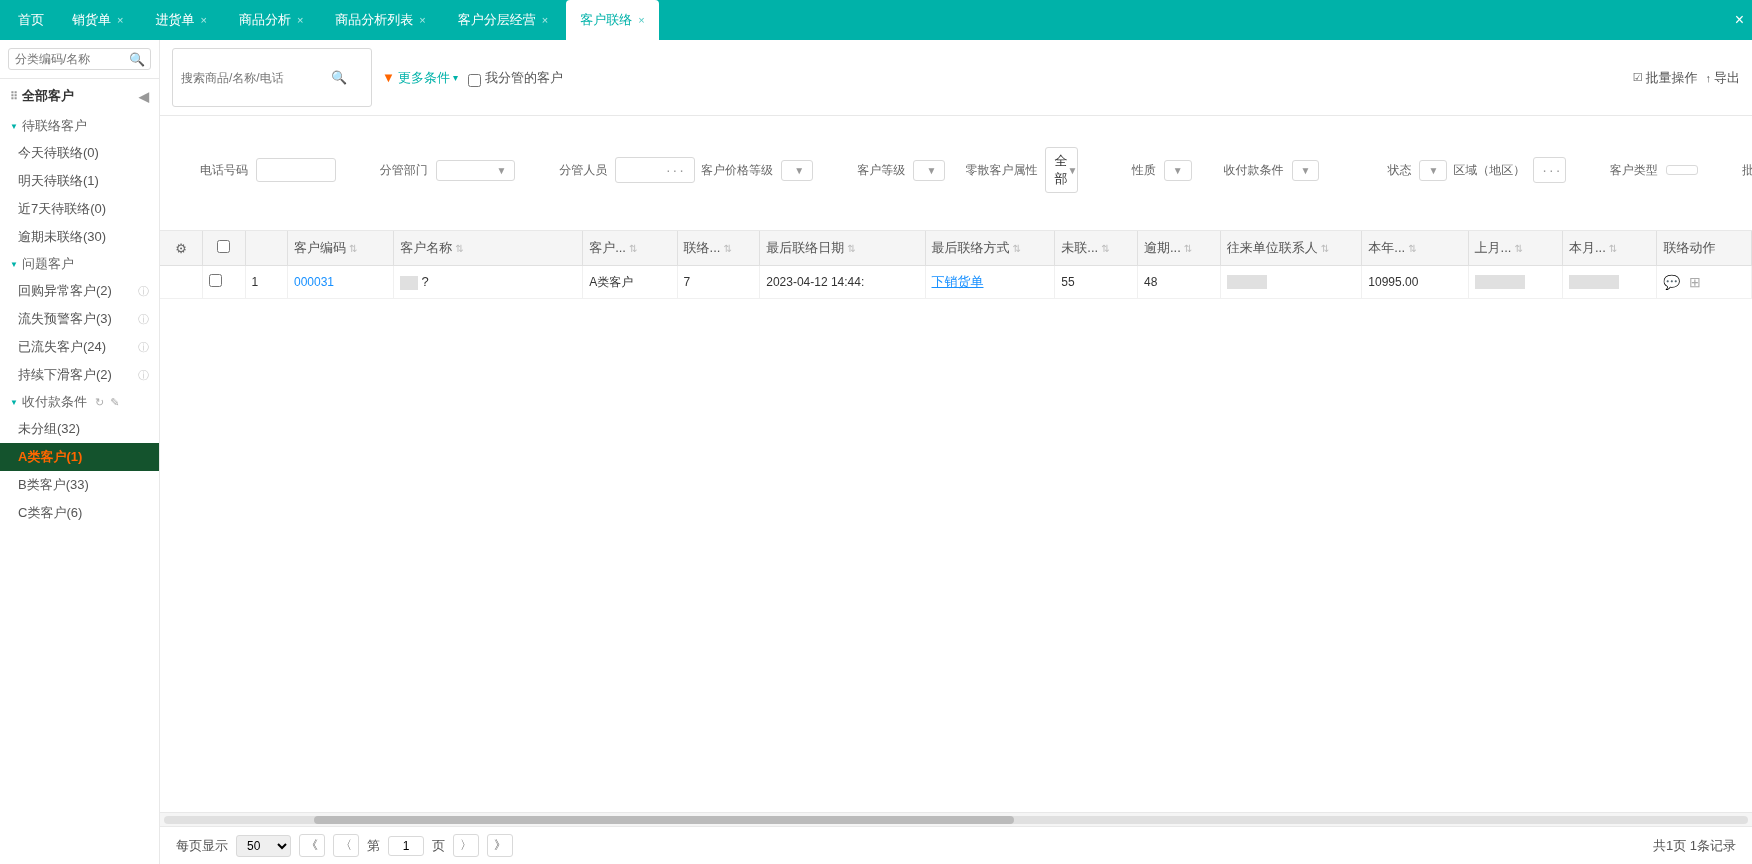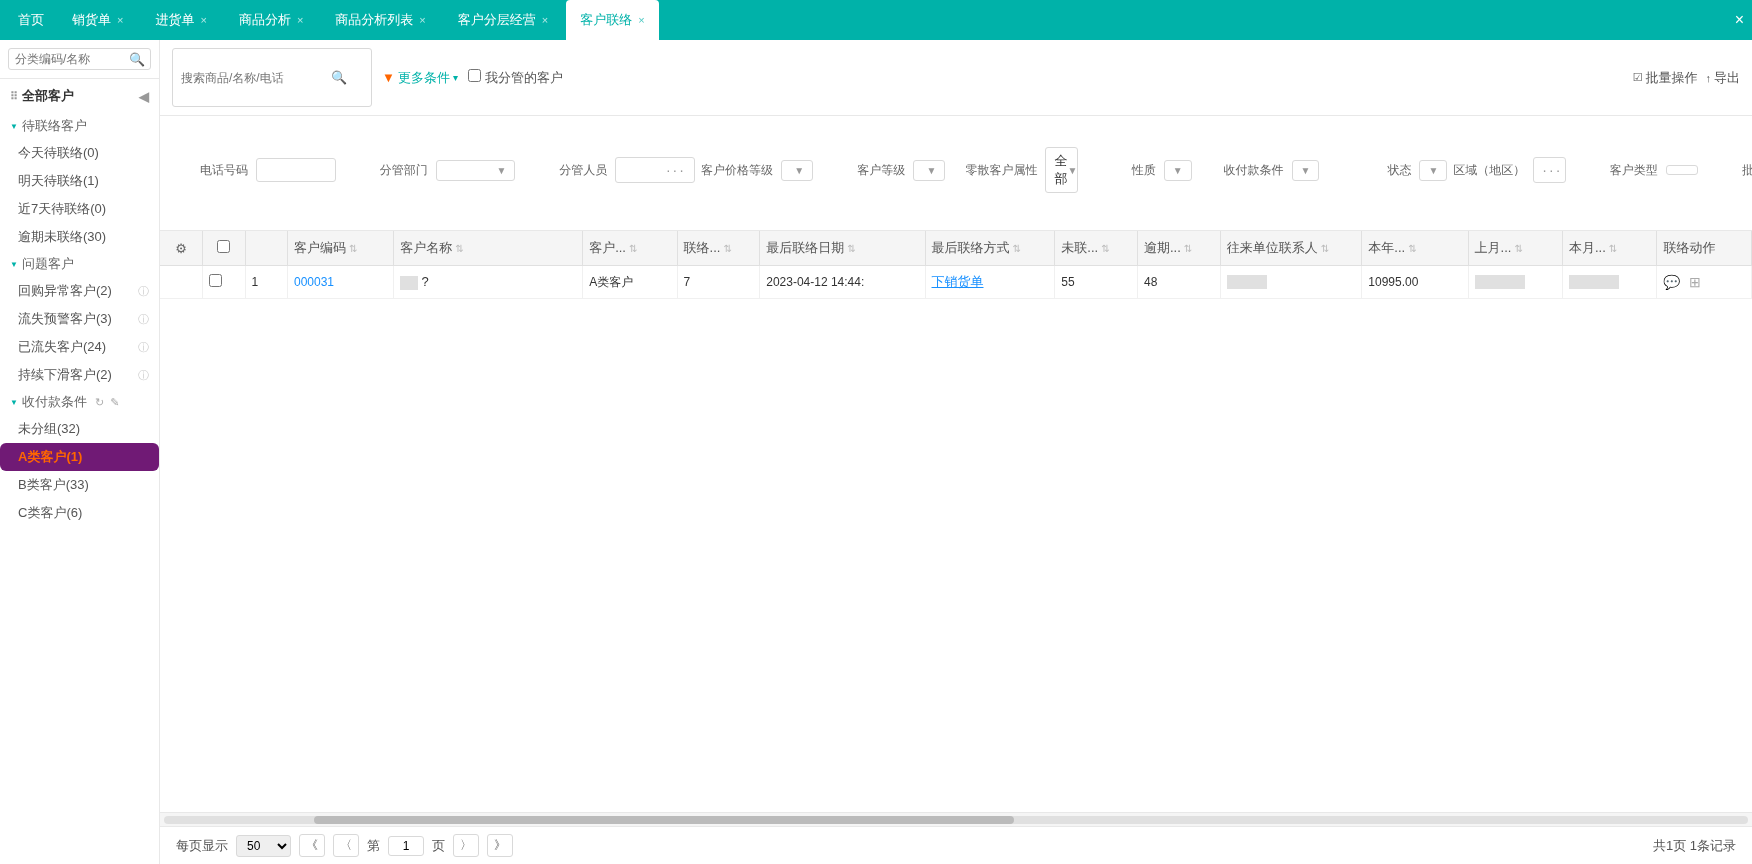--- a/index.html
+++ b/index.html
@@ -110,21 +110,21 @@
     }
     .sidebar-item {
       padding: 5px 10px 5px 18px;
       font-size: 12px;
       color: #555;
       cursor: pointer;
       display: flex;
       align-items: center;
       justify-content: space-between;
     }
-    .sidebar-item.active { background: #701a75; color: #f60; font-weight: bold; border-radius: 6px; }
+    .sidebar-item.active { background: #14532d; color: #f60; font-weight: bold; }
     .sidebar-item .help-icon { color: #ccc; font-size: 11px; margin-left: 4px; }
 
     
     .content-area {
       flex: 1;
       display: flex;
       flex-direction: column;
       overflow: hidden;
       background: #f5f5f5;
     }
@@ -156,21 +156,21 @@
     .filter-more {
       color: #00b2a9;
       display: flex;
       align-items: center;
       gap: 3px;
       cursor: pointer;
       font-size: 12px;
     }
     .filter-checkbox {
       display: flex;
-      align-items: flex-start;
+      align-items: flex-end;
       gap: 4px;
       font-size: 12px;
       color: #555;
       cursor: pointer;
     }
     .filter-actions {
       margin-left: auto;
       display: flex;
       gap: 8px;
       align-items: center;

